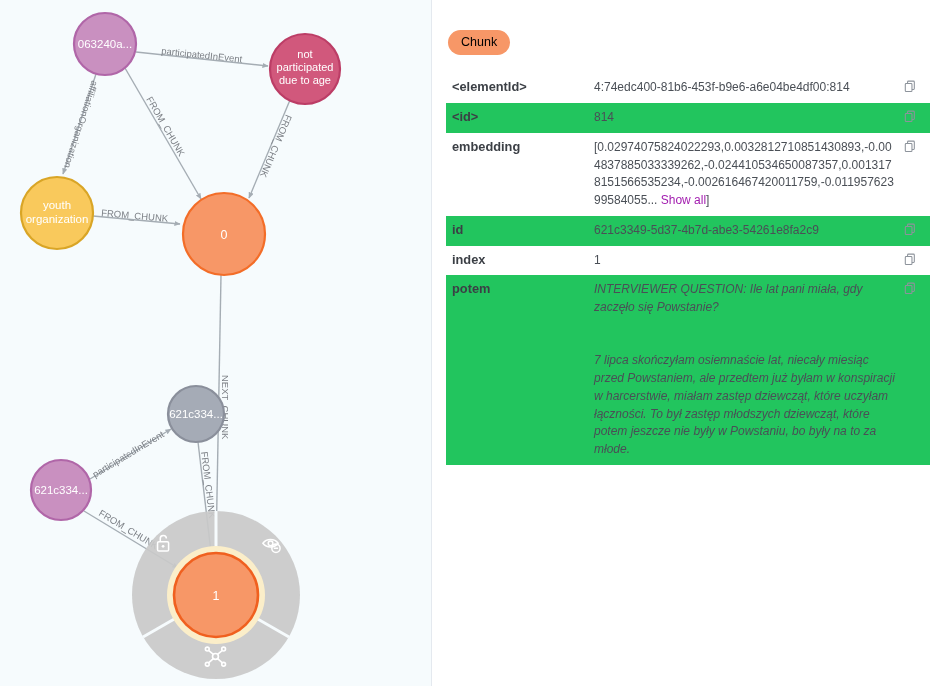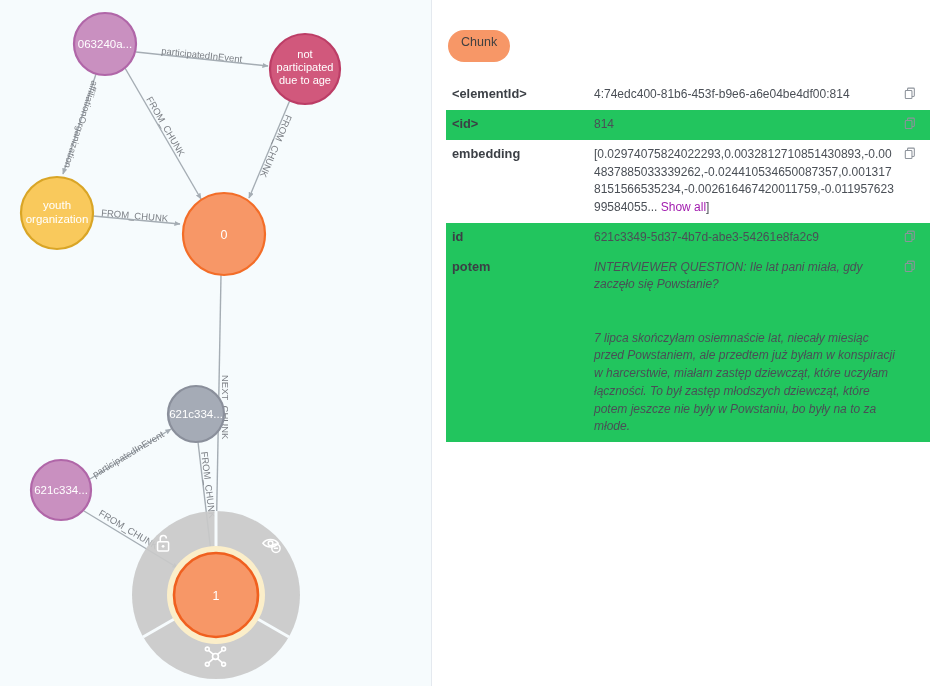--- a/index.html
+++ b/index.html
@@ -58,22 +58,22 @@
   }
   .copy-ico { margin-left: 7px; display:inline-flex; align-items:center; cursor:pointer; }
   .chev {
     position: absolute; right: 0px; top: 2px;
     width: 22px; height: 22px; display:flex; align-items:center; justify-content:center;
     cursor: pointer;
   }
 
   .chips { display: flex; gap: 8px; margin: 16px 2px 18px 2px; }
   .chip {
-    border-radius: 999px; color: #404040;
-    font-size: 12.5px; padding: 5px 13px 13px 13px;
+    border-radius: 999px; color: #000000;
+    font-size: 12.5px; padding: 5px 13px 6px 13px;
     line-height: 1.15; white-space: nowrap;
     cursor: pointer; user-select: none;
   }
   .chip-chunk { background: #f79767; }
   .chip-kg { background: #a5abb6; }
 
   table.props { width: 100%; border-collapse: collapse; table-layout: fixed; }
   table.props td { vertical-align: top; padding: 0; }
   .prow { }
   .prow.alt { background: #22c55e; }
@@ -281,20 +281,30 @@
             <td class="pkey">id</td>
             <td class="pval">621c3349-5d37-4b7d-abe3-54261e8fa2c9</td>
             <td class="pcopy">
               <svg class="ico-copy-svg" viewBox="0 0 16 16" fill="none" stroke="#8d939b" stroke-width="1.3">
                 <rect x="1.6" y="4.4" width="8.2" height="9.8" rx="1"></rect>
                 <path d="M4.4 4.4 V2.4 a1 1 0 0 1 1 -1 h6.3 a1 1 0 0 1 1 1 v8.2 a1 1 0 0 1 -1 1 h-1.9"></path>
               </svg>
             </td>
           </tr>
 
+          <tr class="prow">
+            <td class="pkey">index</td>
+            <td class="pval">1</td>
+            <td class="pcopy">
+              <svg class="ico-copy-svg" viewBox="0 0 16 16" fill="none" stroke="#8d939b" stroke-width="1.3">
+                <rect x="1.6" y="4.4" width="8.2" height="9.8" rx="1"></rect>
+                <path d="M4.4 4.4 V2.4 a1 1 0 0 1 1 -1 h6.3 a1 1 0 0 1 1 1 v8.2 a1 1 0 0 1 -1 1 h-1.9"></path>
+              </svg>
+            </td>
+          </tr>
 
           <tr class="prow alt">
             <td class="pkey">potem</td>
             <td class="pval text-block">INTERVIEWER QUESTION: Ile lat pani miała, gdy zaczęło się Powstanie?
 
 
 7 lipca skończyłam osiemnaście lat, niecały miesiąc przed Powstaniem, ale przedtem już byłam w konspiracji w harcerstwie, miałam zastęp dziewcząt, które uczyłam łączności. To był zastęp młodszych dziewcząt, które potem jeszcze nie były w Powstaniu, bo były na to za młode.</td>
             <td class="pcopy">
               <svg class="ico-copy-svg" viewBox="0 0 16 16" fill="none" stroke="#8d939b" stroke-width="1.3">
                 <rect x="1.6" y="4.4" width="8.2" height="9.8" rx="1"></rect>

